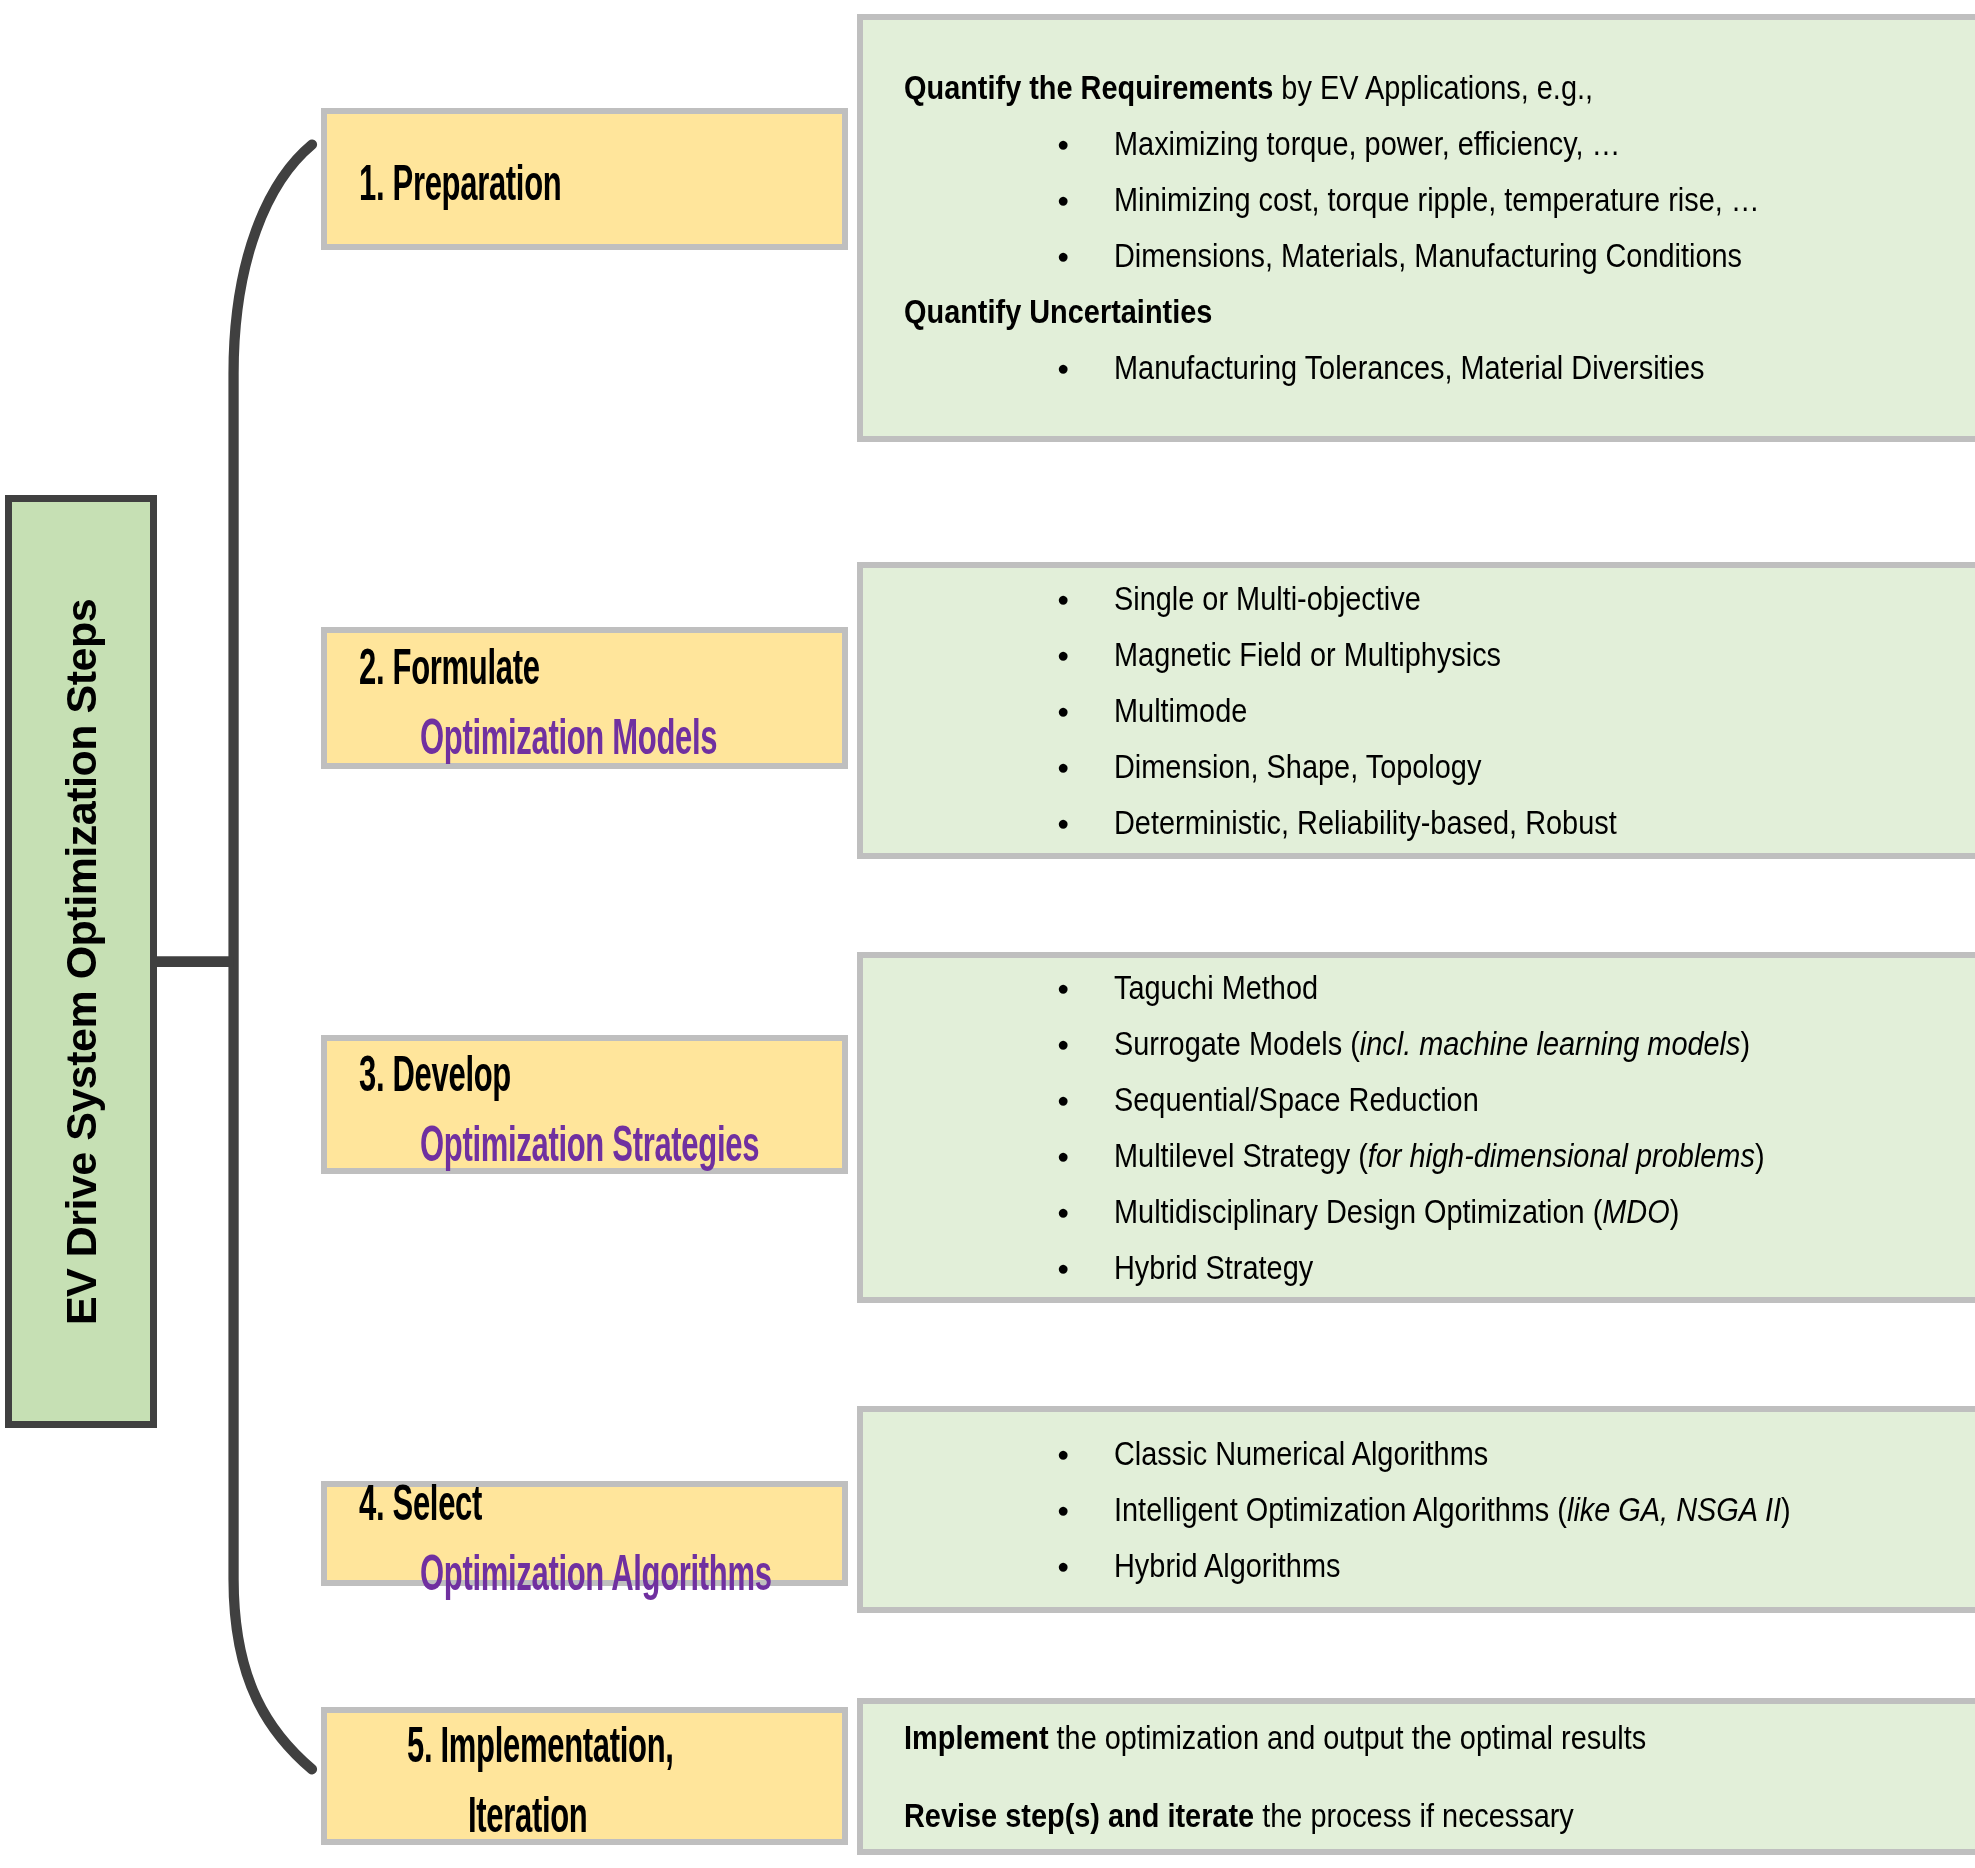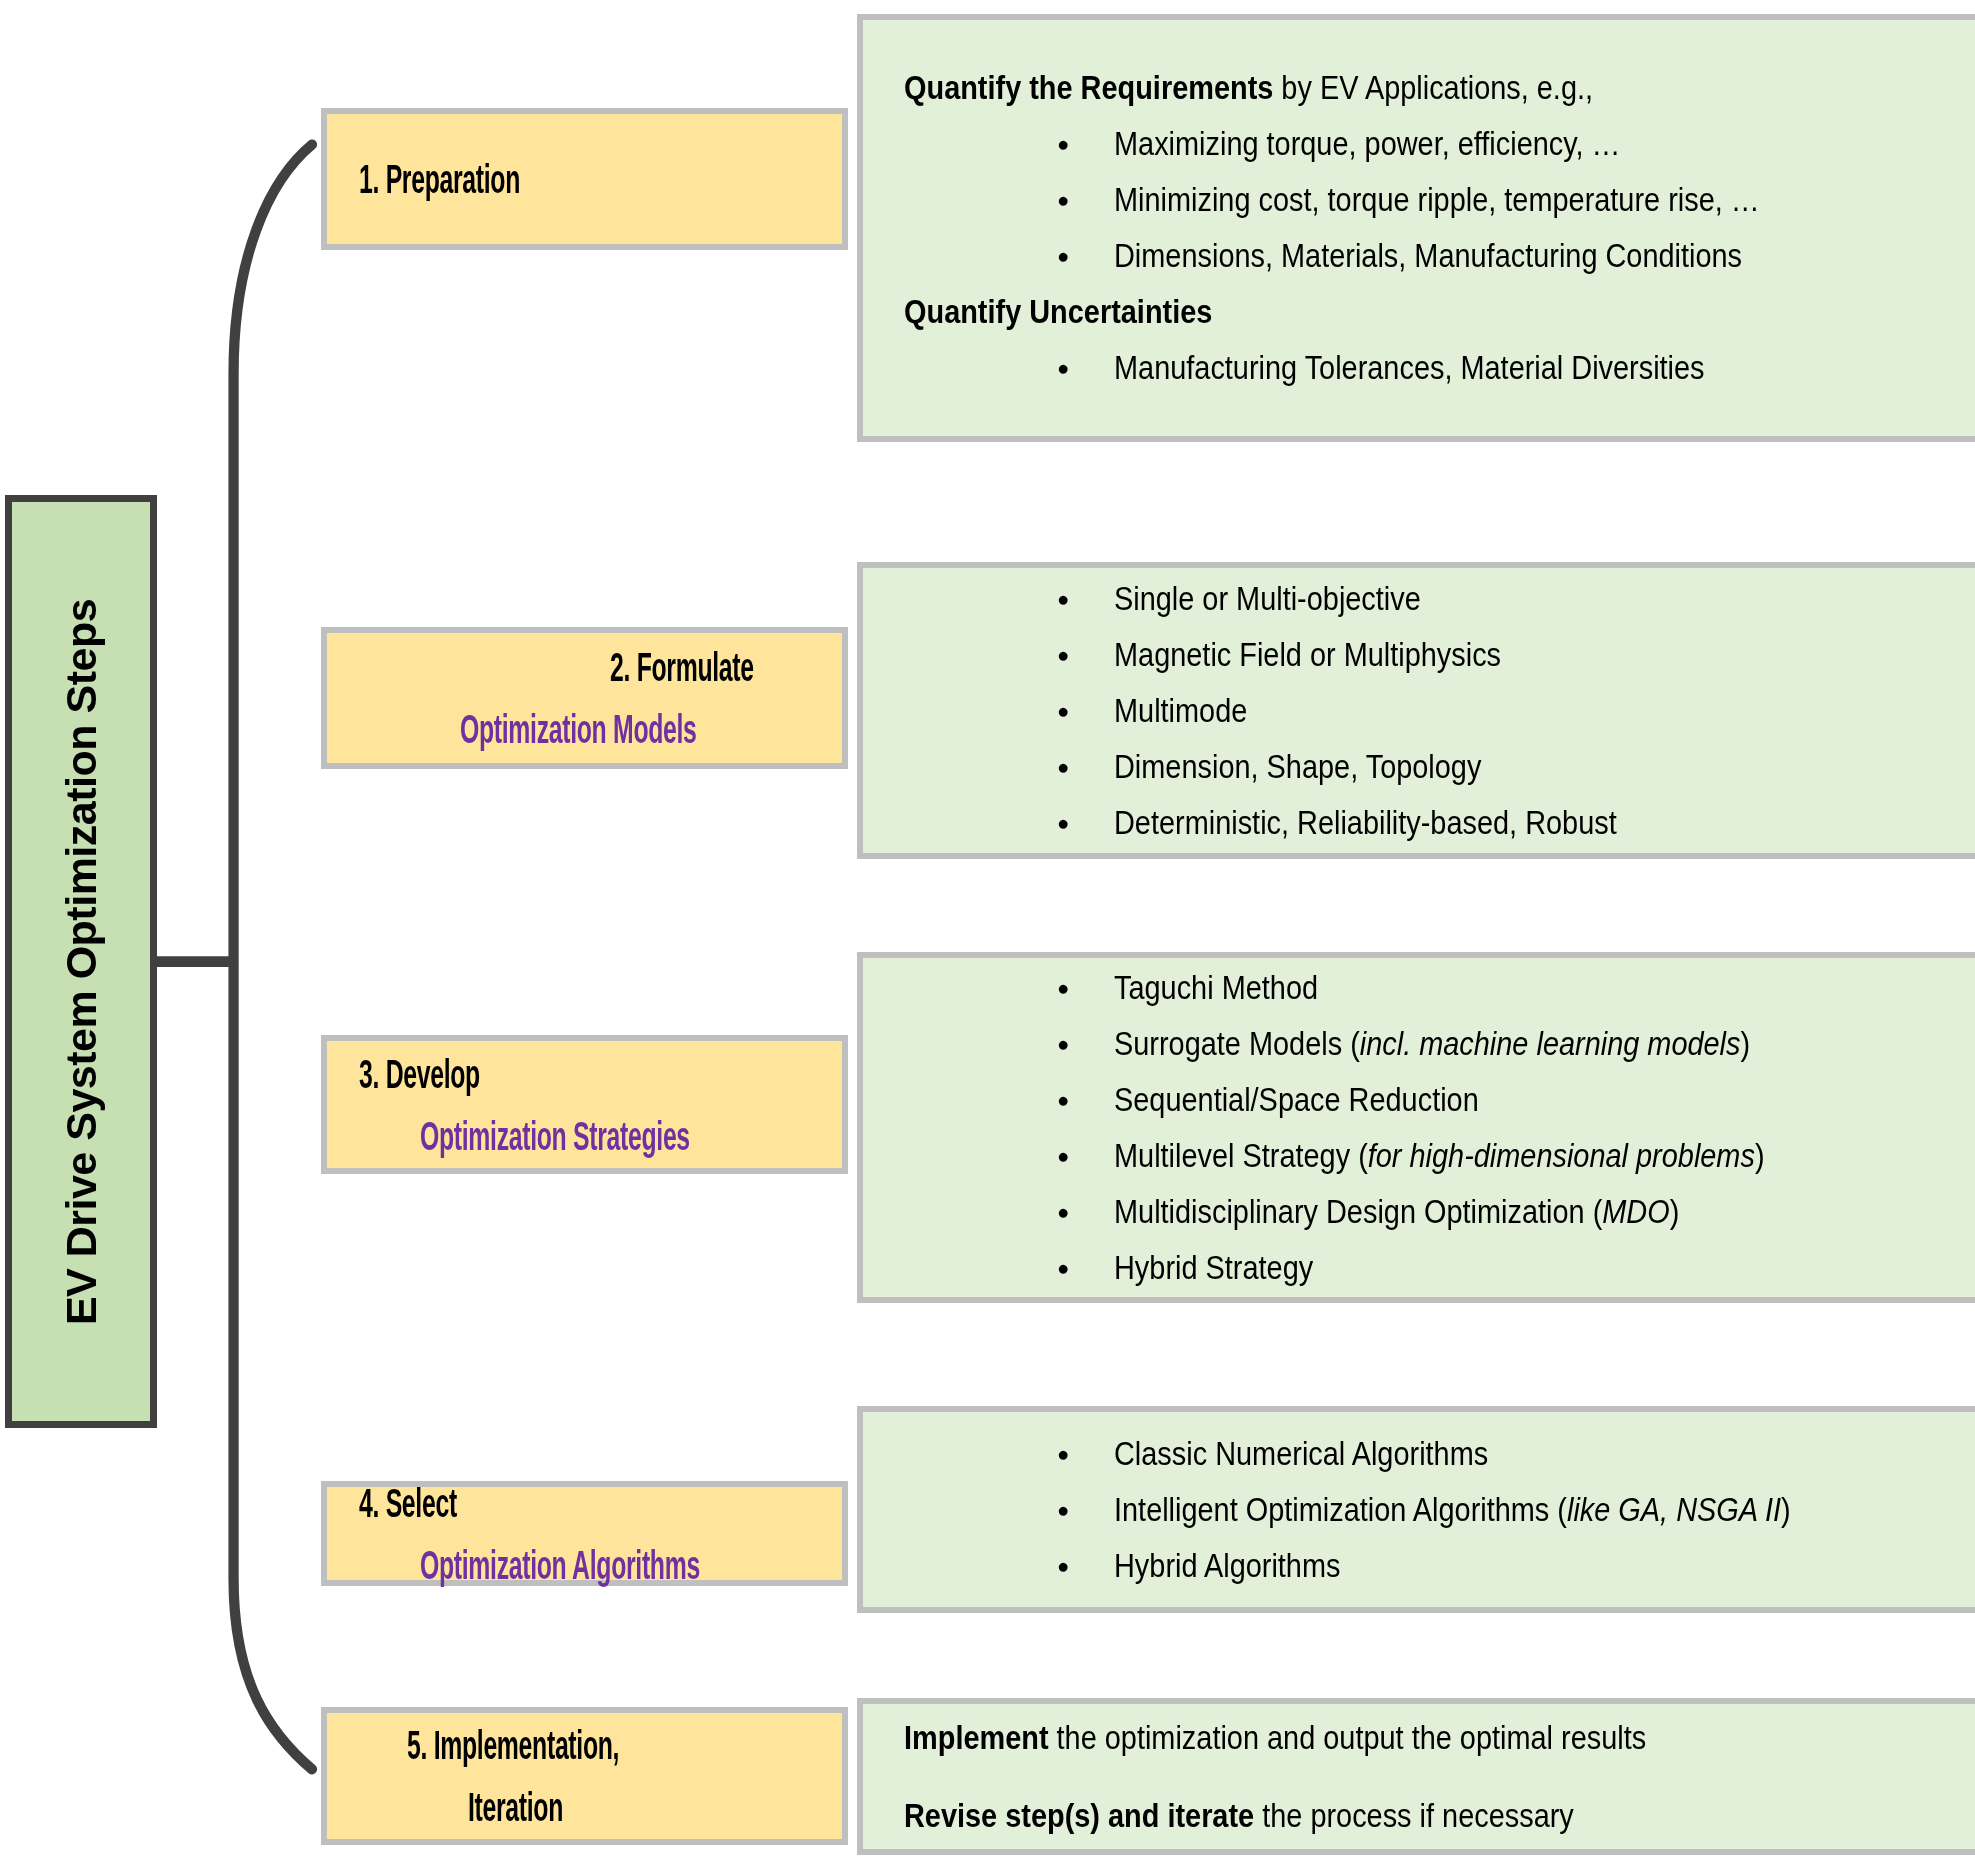--- a/index.html
+++ b/index.html
@@ -14,26 +14,26 @@
               white-space:nowrap;font-weight:bold;font-size:43px;letter-spacing:-0.5px;}
 
   
   .overlay{position:absolute;left:0;top:0;}
 
   
   .step-box{position:absolute;left:321px;width:527px;background:var(--yellow);
             border:6.5px solid var(--border-gray);box-sizing:border-box;
             display:flex;flex-direction:column;justify-content:center;}
   .s1{top:108px;height:142px;}
-  .s2{top:627px;height:142px;align-items:flex-end;}
+  .s2{top:627px;height:142px;}
   .s3{top:1035px;height:139px;}
   .s4{top:1481px;height:105px;}
   .s5{top:1707px;height:138px;padding-left:48px;}
-  .step-line{font-size:40px;font-weight:bold;line-height:62px;white-space:nowrap;
-             padding-left:32px;letter-spacing:-0.5px;}
+  .step-line{font-size:50px;font-weight:bold;line-height:62px;white-space:nowrap;
+             padding-left:32px;letter-spacing:-0.5px;margin-top:8px;}
   .step-line.indent{padding-left:93px;}
   .step-line .tx{display:inline-block;transform:scaleX(0.62);transform-origin:0 50%;}
   .purple{color:var(--purple);}
 
   
   .panel{position:absolute;left:857px;width:1274px;background:var(--green-panel);
          border:6.5px solid var(--border-gray);box-sizing:border-box;
          display:flex;flex-direction:column;justify-content:center;}
   .p1{top:13.5px;height:428px;}
   .p2{top:562px;height:297px;}

